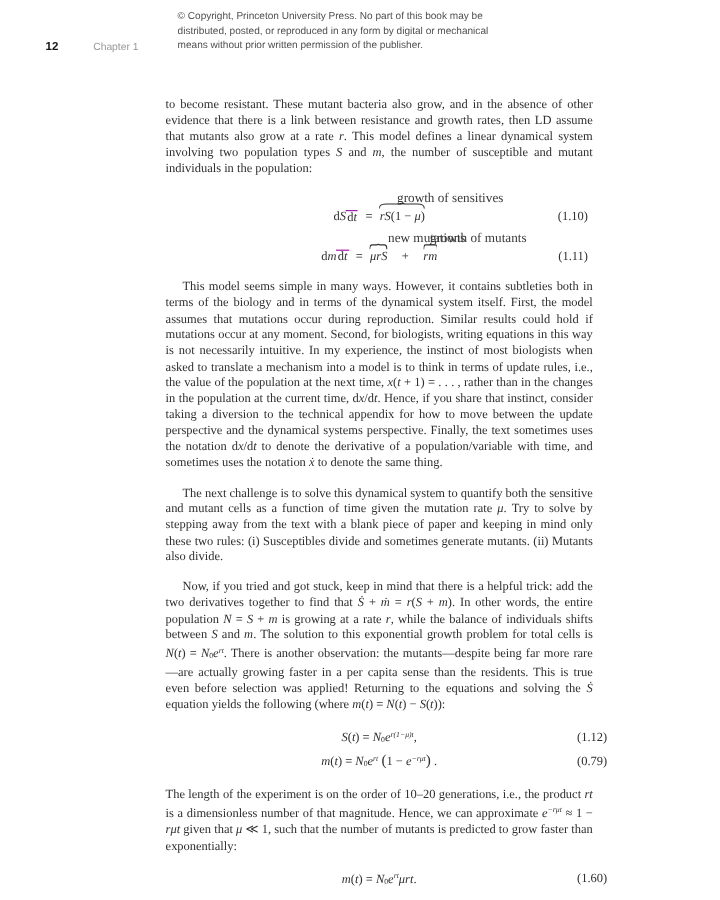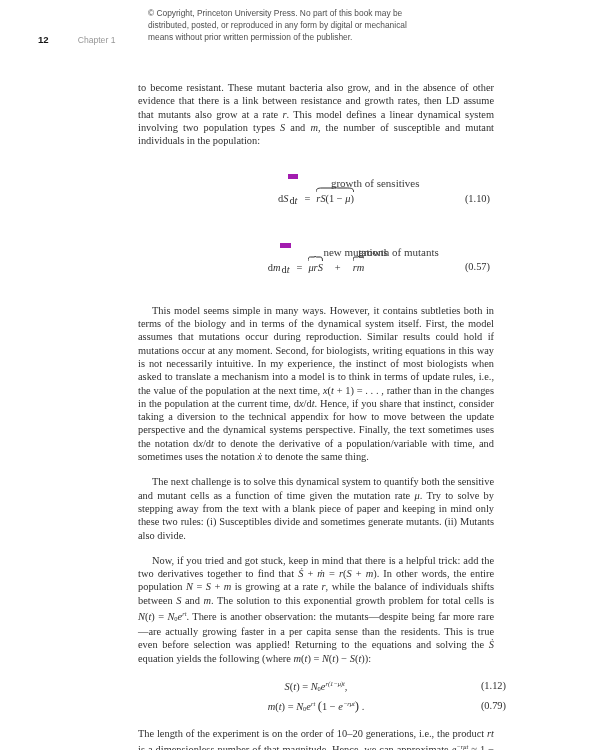--- a/index.html
+++ b/index.html
@@ -37,21 +37,21 @@
   .sup.i{font-style:italic;}
   .sub{font-size:0.62em;vertical-align:-0.18em;}
   .bigp{font-size:1.22em;}
 
   
   .eqdisplay{
     position:relative;display:flex;justify-content:center;align-items:center;
     padding-top:15px;margin:3px 0 5px;text-align:left;text-indent:0;
   }
   .frac{display:inline-flex;flex-direction:row;align-items:center;line-height:1.12;}
-  .fden{border-top:5px solid #a21caf;padding:16px 1px;}
+  .fden{border-top:1px solid #a21caf;padding:0 1px;}
   .eqop{margin:0 6px;}
   .plusop{margin:0 12px;}
   .ob{position:relative;display:inline-block;text-align:center;}
   .obl{
     position:absolute;bottom:calc(100% + 5px);left:50%;transform:translateX(-50%);
     white-space:nowrap;font-size:11px;line-height:8px;color:#3a3a3a;font-style:normal;margin-left:40px;
   }
   .obsvg{position:absolute;bottom:100%;left:0;width:100%;height:5px;}
   .eqnum{position:absolute;right:16px;top:calc(50% + 7.5px);transform:translateY(-50%);}
 
@@ -119,21 +119,21 @@
         <span class="obx"><span class="i">μrS</span></span>
       </span>
       <span class="plusop">+</span>
       <span class="ob">
         <span class="obl">growth of mutants</span>
         <svg class="obsvg" viewBox="0 0 100 10" preserveAspectRatio="none">
             <path d="M0,10 C0,4 4,2 16,2 L42,2 C48,2 49.5,1 50,0 C50.5,1 52,2 58,2 L84,2 C96,2 100,4 100,10" fill="none" stroke="#2f2f2f" vector-effect="non-scaling-stroke"></path>
           </svg>
         <span class="obx"><span class="i">rm</span></span>
       </span>
-      <span class="eqnum">(0.57)</span>
+      <span class="eqnum">(1.11)</span>
     </div>
 
     <p class="para indent"><span>This model seems simple in many ways. However, it contains subtleties both in terms of the biology and in terms of the dynamical system itself. First, the model assumes that mutations occur during reproduction. Similar results could hold if mutations occur at any moment. Second, for biologists, writing equations in this way is not necessarily intuitive. In my experience, the instinct of most biologists when asked to translate a mechanism into a model is to think in terms of update rules, i.e., the value of the population at the next time, </span><span class="i">x</span><span>(</span><span class="i">t</span><span> + 1) = . . . , rather than in the changes in the population at the current time, d</span><span class="i">x</span><span>/d</span><span class="i">t</span><span>. Hence, if you share that instinct, consider taking a diversion to the technical appendix for how to move between the update perspective and the dynamical systems perspective. Finally, the text sometimes uses the notation d</span><span class="i">x</span><span>/d</span><span class="i">t</span><span> to denote the derivative of a population/variable with time, and sometimes uses the notation </span><span class="i">ẋ</span><span> to denote the same thing.</span></p>
 
     <p class="para indent"><span>The next challenge is to solve this dynamical system to quantify both the sensitive and mutant cells as a function of time given the mutation rate </span><span class="i">μ</span><span>. Try to solve by stepping away from the text with a blank piece of paper and keeping in mind only these two rules: (i) Susceptibles divide and sometimes generate mutants. (ii) Mutants also divide.</span></p>
 
     <p class="para indent"><span>Now, if you tried and got stuck, keep in mind that there is a helpful trick: add the two derivatives together to find that </span><span class="i">Ṡ</span><span> + </span><span class="i">ṁ</span><span> = </span><span class="i">r</span><span>(</span><span class="i">S</span><span> + </span><span class="i">m</span><span>). In other words, the entire population </span><span class="i">N</span><span> = </span><span class="i">S</span><span> + </span><span class="i">m</span><span> is growing at a rate </span><span class="i">r</span><span>, while the balance of individuals shifts between </span><span class="i">S</span><span> and </span><span class="i">m</span><span>. The solution to this exponential growth problem for total cells is </span><span class="i">N</span><span>(</span><span class="i">t</span><span>) = </span><span class="i">N</span><span class="sub">0</span><span class="i">e</span><span class="sup i">rt</span><span>. There is another observation: the mutants—despite being far more rare—are actually growing faster in a per capita sense than the residents. This is true even before selection was applied! Returning to the equations and solving the </span><span class="i">Ṡ</span><span> equation yields the following (where </span><span class="i">m</span><span>(</span><span class="i">t</span><span>) = </span><span class="i">N</span><span>(</span><span class="i">t</span><span>) − </span><span class="i">S</span><span>(</span><span class="i">t</span><span>)):</span></p>
 
     <div class="eqsimple eqsp">
       <span class="eqx"><span class="i">S</span><span>(</span><span class="i">t</span><span>) = </span><span class="i">N</span><span class="sub">0</span><span class="i">e</span><span class="sup i">r(1−μ)t</span><span>,</span></span>

